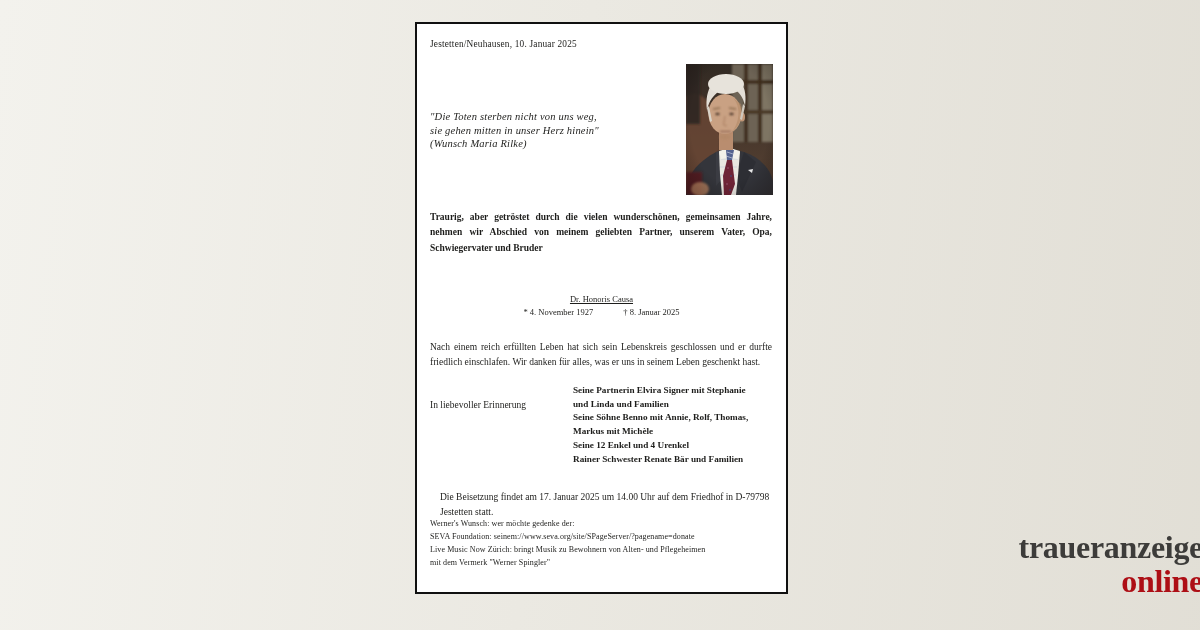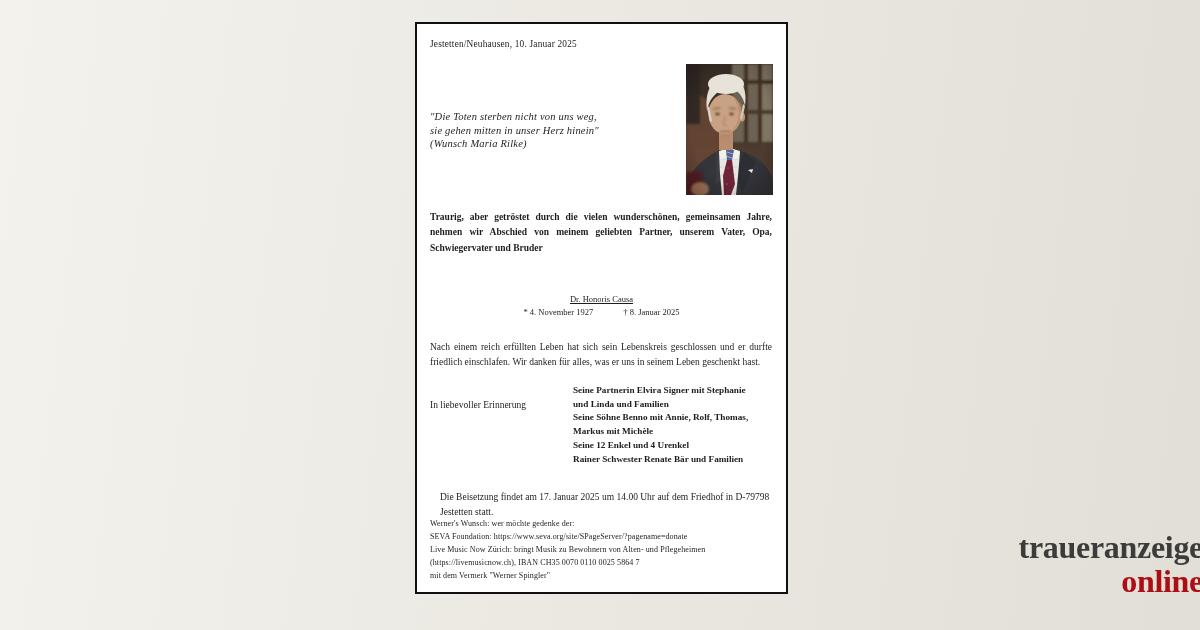--- a/index.html
+++ b/index.html
@@ -136,23 +136,22 @@
           <div>Markus mit Michèle</div>
           <div>Seine 12 Enkel und 4 Urenkel</div>
           <div>Rainer Schwester Renate Bär und Familien</div>
         </div>
     </div>
 
     <p class="para funeral">Die Beisetzung findet am 17. Januar 2025 um 14.00 Uhr auf dem Friedhof in D-79798 Jestetten statt.</p>
 
     <div class="wish">
         <div>Werner's Wunsch: wer möchte gedenke der:</div>
-        <div>SEVA Foundation: https://www.seva.org/site/SPageServer/?pagename=donate</div>
+        <div>SEVA Foundation: seinem://www.seva.org/site/SPageServer/?pagename=donate</div>
         <div>Live Music Now Zürich: bringt Musik zu Bewohnern von Alten- und Pflegeheimen</div>
-        <div>(https://livemusicnow.ch), IBAN CH35 0070 0110 0025 5864 7</div>
         <div>mit dem Vermerk "Werner Spingler"</div>
       </div>
 
   </div>
 
   <div class="logo">
     <div class="logo-line1">traueranzeige</div>
     <div class="logo-line2">online</div>
   </div>
 

